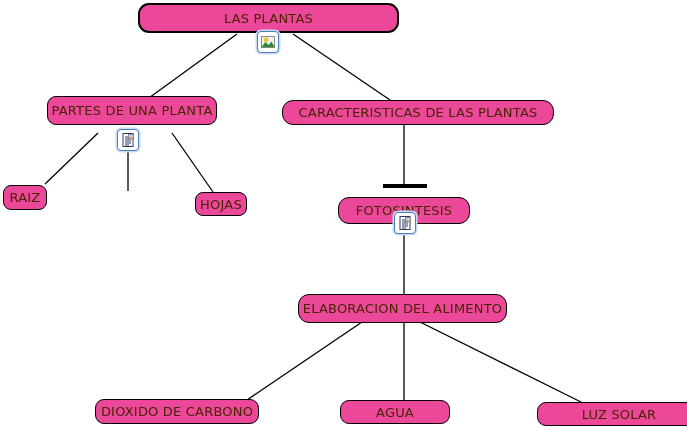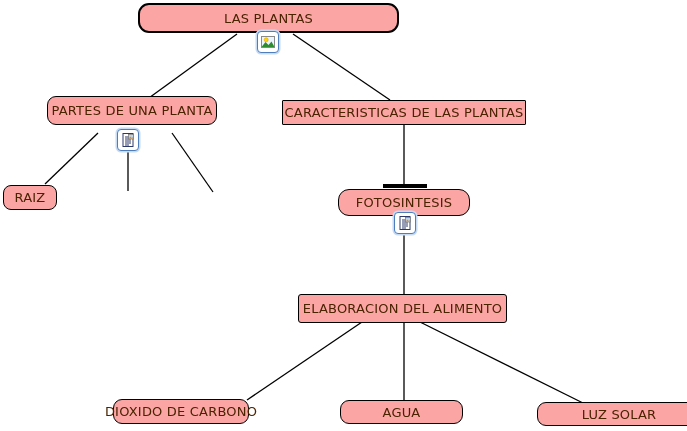--- a/index.html
+++ b/index.html
@@ -17,21 +17,21 @@
   }
   #links-layer {
     position: absolute;
     left: 0;
     top: 0;
     width: 687px;
     height: 431px;
   }
   .node {
     position: absolute;
-    background: #fca5a5;
+    background: #ec4899;
     border: 1.6px solid #000000;
     border-radius: 9px;
     display: flex;
     align-items: center;
     justify-content: center;
     font-size: 13px;
     letter-spacing: 0.2px;
     color: #4a2300;
     white-space: nowrap;
     box-sizing: border-box;
@@ -78,43 +78,46 @@
   </svg>
 
   <div class="node big" style="left:138px; top:3px; width:261px; height:30px;">
     <span>LAS PLANTAS</span>
   </div>
 
   <div class="node" style="left:47px; top:96px; width:170px; height:29px;">
     <span>PARTES DE UNA PLANTA</span>
   </div>
 
-  <div class="node" style="left:282px; top:100px; width:244px; height:25px; border-radius:1px;">
+  <div class="node" style="left:282px; top:100px; width:272px; height:25px; border-radius:11px;">
     <span>CARACTERISTICAS DE LAS PLANTAS</span>
   </div>
 
-  <div class="node" style="left:3px; top:185px; width:54px; height:25px; border-radius:8px;">
+  <div class="node" style="left:3px; top:185px; width:44px; height:25px; border-radius:8px;">
     <span>RAIZ</span>
   </div>
 
 
+  <div class="node" style="left:195px; top:192px; width:52px; height:24px; border-radius:8px;">
+    <span>HOJAS</span>
+  </div>
 
-  <div class="node" style="left:338px; top:189px; width:132px; height:27px; border-radius:11px;">
+  <div class="node" style="left:338px; top:197px; width:132px; height:27px; border-radius:11px;">
     <span>FOTOSINTESIS</span>
   </div>
 
-  <div class="node" style="left:298px; top:294px; width:209px; height:29px; border-radius:3px;">
+  <div class="node" style="left:298px; top:294px; width:209px; height:29px; border-radius:11px;">
     <span>ELABORACION DEL ALIMENTO</span>
   </div>
 
-  <div class="node" style="left:113px; top:399px; width:136px; height:25px;">
+  <div class="node" style="left:95px; top:399px; width:164px; height:25px;">
     <span>DIOXIDO DE CARBONO</span>
   </div>
 
-  <div class="node" style="left:340px; top:400px; width:123px; height:24px;">
+  <div class="node" style="left:340px; top:400px; width:110px; height:24px;">
     <span>AGUA</span>
   </div>
 
   <div class="node" style="left:537px; top:402px; width:164px; height:24px;">
     <span>LUZ SOLAR</span>
   </div>
 
   <div class="res-btn" style="left:257px; top:31px;">
     <span style="display:flex;">
       <svg width="16" height="16" viewBox="0 0 16 16">

